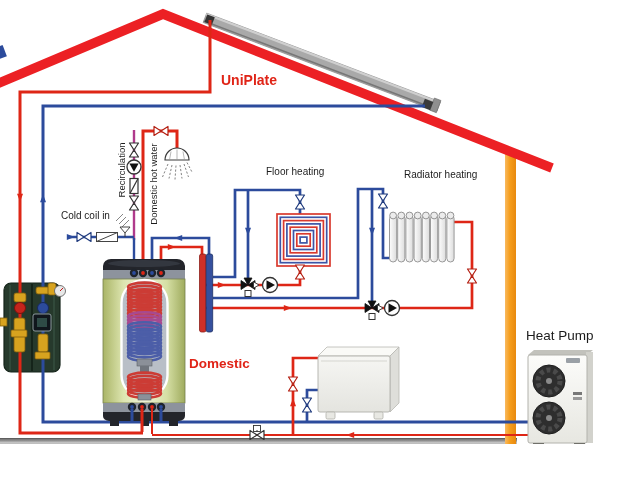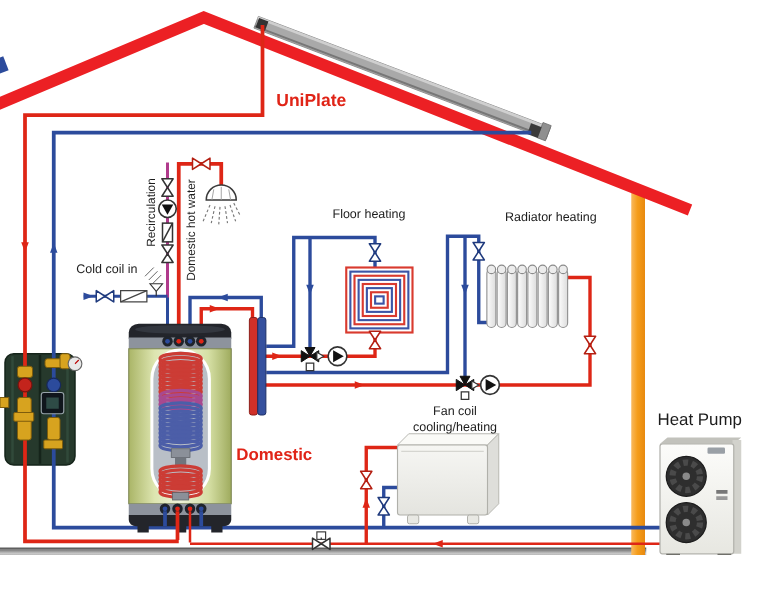--- a/index.html
+++ b/index.html
@@ -374,19 +374,15 @@
     <use href="#ar" class="aR" transform="translate(350,435) rotate(180)"></use>
   </g>
 </svg>
 
 <div class="lbl lbl-red f14" style="left:221px;top:72px;">UniPlate</div>
 <div class="lbl lbl-red f13" style="left:189px;top:356px;">Domestic</div>
 <div class="lbl f13" style="left:526px;top:328px;">Heat Pump</div>
 <div class="lbl f10" style="left:266px;top:166px;">Floor heating</div>
 <div class="lbl f10" style="left:384px;top:169px;margin-left:20px;">Radiator heating</div>
 <div class="lbl f10" style="left:61px;top:210px;">Cold coil in</div>
-<div class="fc-label" style="left:321px;top:324px;width:86px;">
-  <div>Fan coil</div>
-  <div>cooling/heating</div>
-</div>
 <div class="lbl vert" style="left:87px;top:164px;width:70px;">Recirculation</div>
 <div class="lbl vert" style="left:106px;top:178px;width:96px;">Domestic hot water</div>
 </div>
 
 </body></html>

